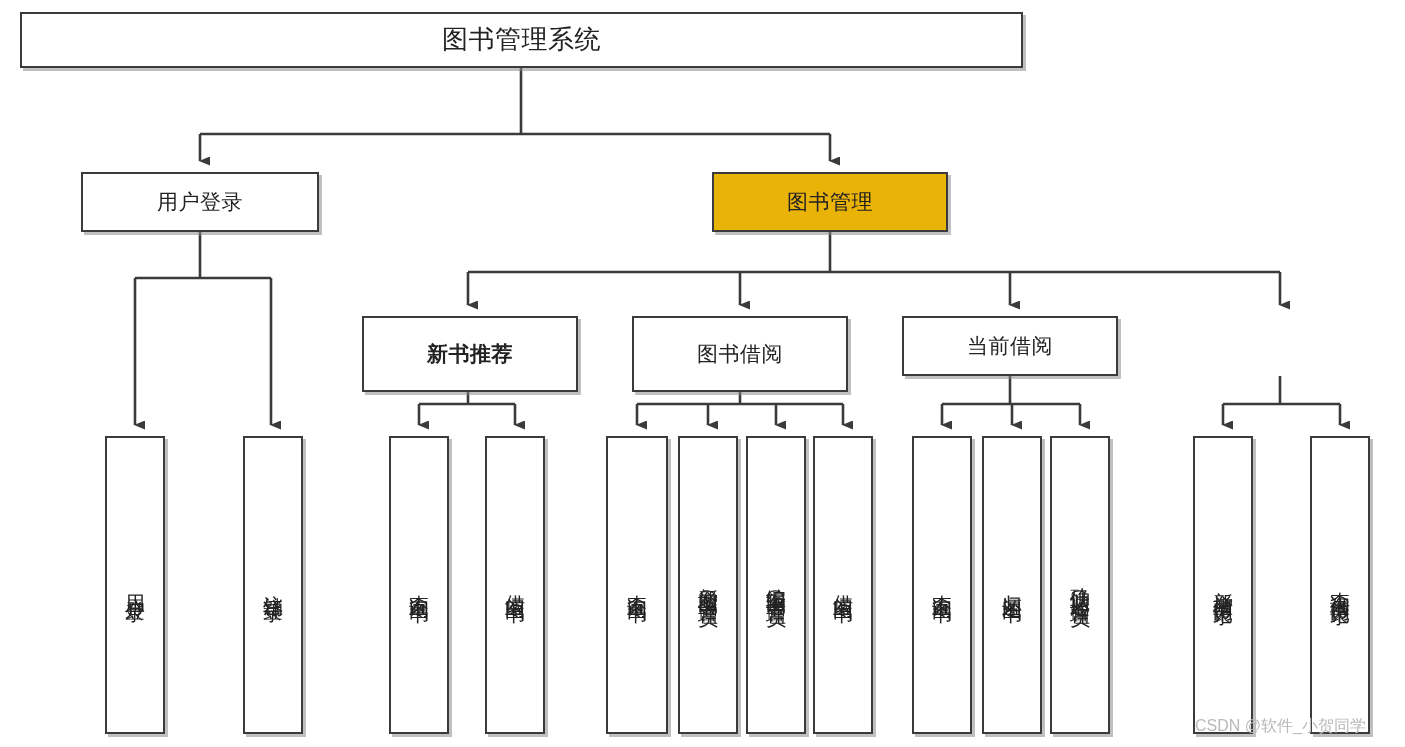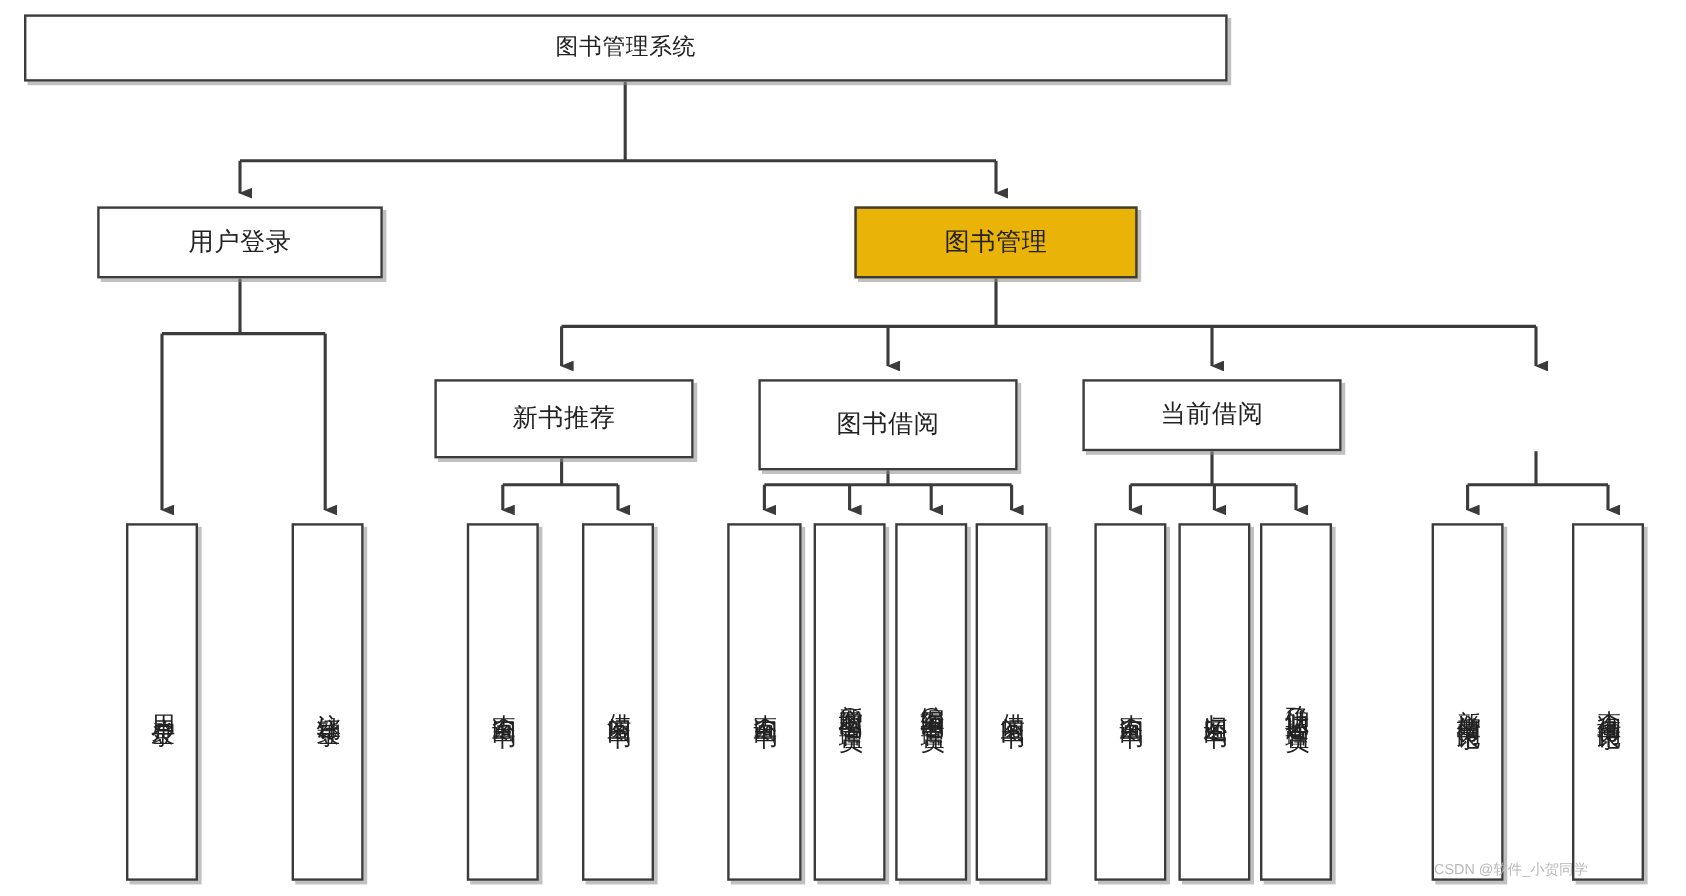--- a/index.html
+++ b/index.html
@@ -43,26 +43,26 @@
     white-space: nowrap;
     text-align: center;
   }
   .node-box.vertical .node-label {
     writing-mode: vertical-rl;
     text-orientation: upright;
     letter-spacing: 3px;
     font-size: 20px;
   }
   #title-box .node-label {
-    font-size: 19px;
+    font-size: 26px;
   }
   .watermark {
     position: absolute;
     color: #b9b9b9;
-    font-size: 12px;
+    font-size: 16px;
     white-space: nowrap;
     pointer-events: none;
     font-family: "Liberation Sans", "DejaVu Sans", sans-serif;
   }
 </style>
 </head>
 <body>
 
 <div id="stage">
 
@@ -121,21 +121,21 @@
     <span class="node-label" style="color: rgb(34, 34, 34);">图书管理系统</span>
   </div>
 
   <div class="node-box lvl2" style="left: 81px; top: 172px; width: 238px; height: 60px; border-color: rgb(59, 59, 59); background: rgb(255, 255, 255);">
     <span class="node-label" style="color: rgb(34, 34, 34);">用户登录</span>
   </div>
   <div class="node-box lvl2" style="left: 712px; top: 172px; width: 236px; height: 60px; border-color: rgb(59, 59, 59); background: #eab308;">
     <span class="node-label" style="color: rgb(34, 34, 34);">图书管理</span>
   </div>
 
-  <div class="node-box lvl3" style="left: 362px; top: 316px; width: 216px; height: 66px; border-color: rgb(59, 59, 59); background: rgb(255, 255, 255);">
+  <div class="node-box lvl3" style="left: 362px; top: 316px; width: 216px; height: 76px; border-color: rgb(59, 59, 59); background: rgb(255, 255, 255); font-weight: bold;">
     <span class="node-label" style="color: rgb(34, 34, 34);">新书推荐</span>
   </div>
   <div class="node-box lvl3" style="left: 632px; top: 316px; width: 216px; height: 76px; border-color: rgb(59, 59, 59); background: rgb(255, 255, 255);">
     <span class="node-label" style="color: rgb(34, 34, 34);">图书借阅</span>
   </div>
   <div class="node-box lvl3" style="left: 902px; top: 316px; width: 216px; height: 60px; border-color: rgb(59, 59, 59); background: rgb(255, 255, 255);">
     <span class="node-label" style="color: rgb(34, 34, 34);">当前借阅</span>
   </div>
 
   <div class="node-box vertical leaf" style="left: 105px; top: 436px; width: 60px; height: 298px; border-color: rgb(59, 59, 59); background: rgb(255, 255, 255);">

